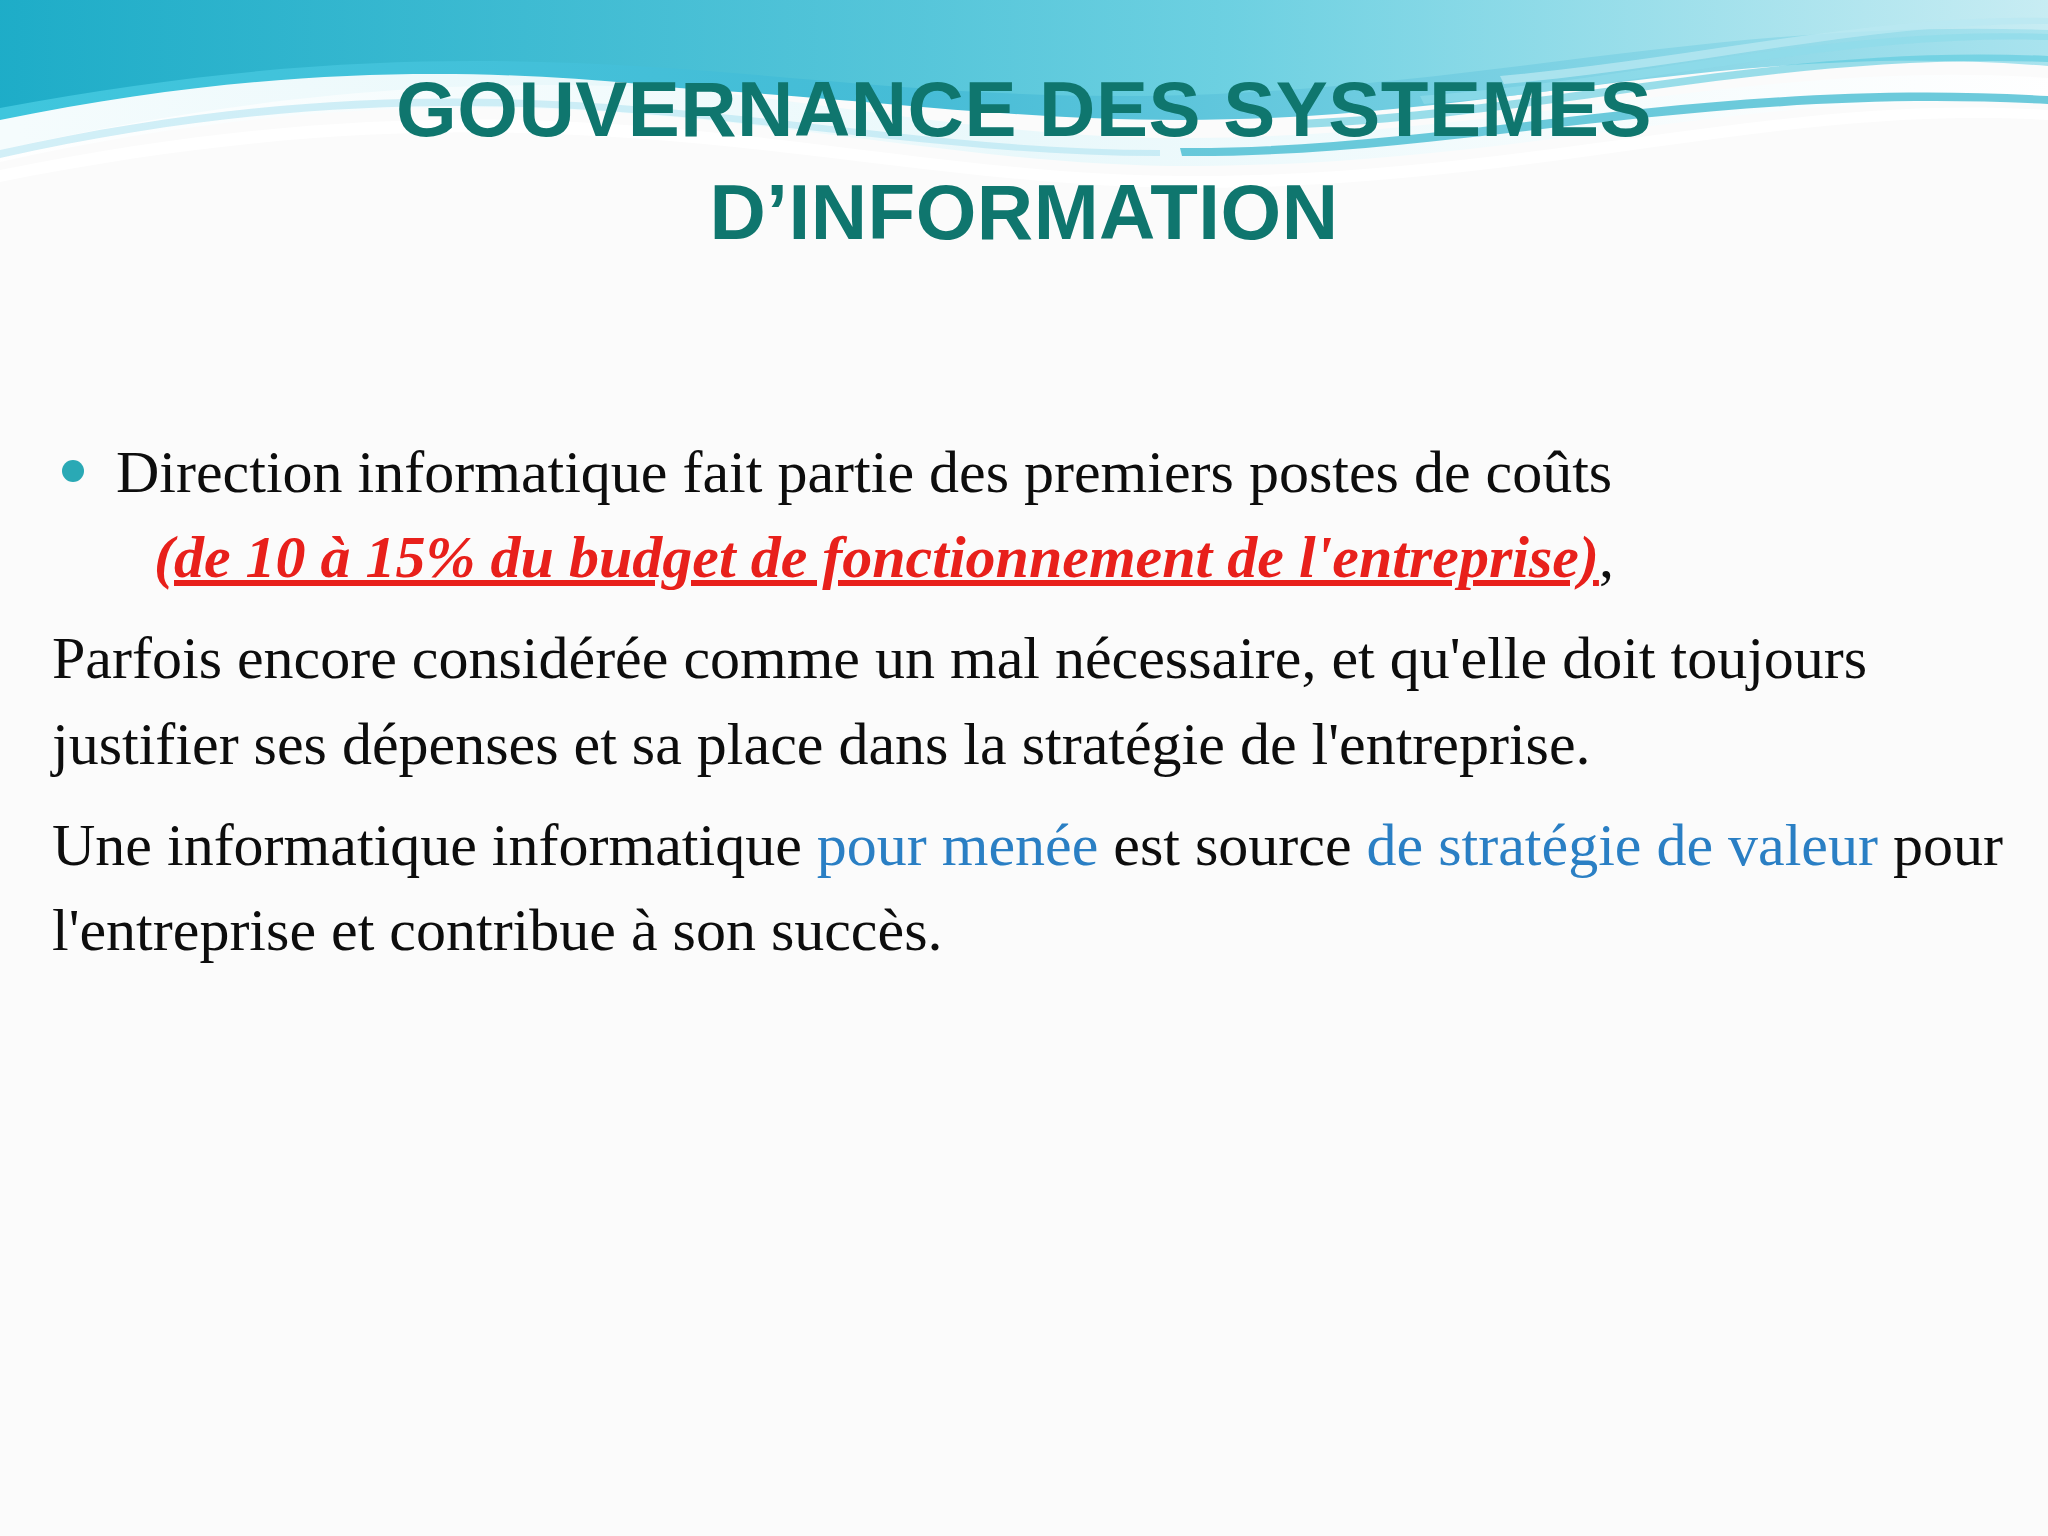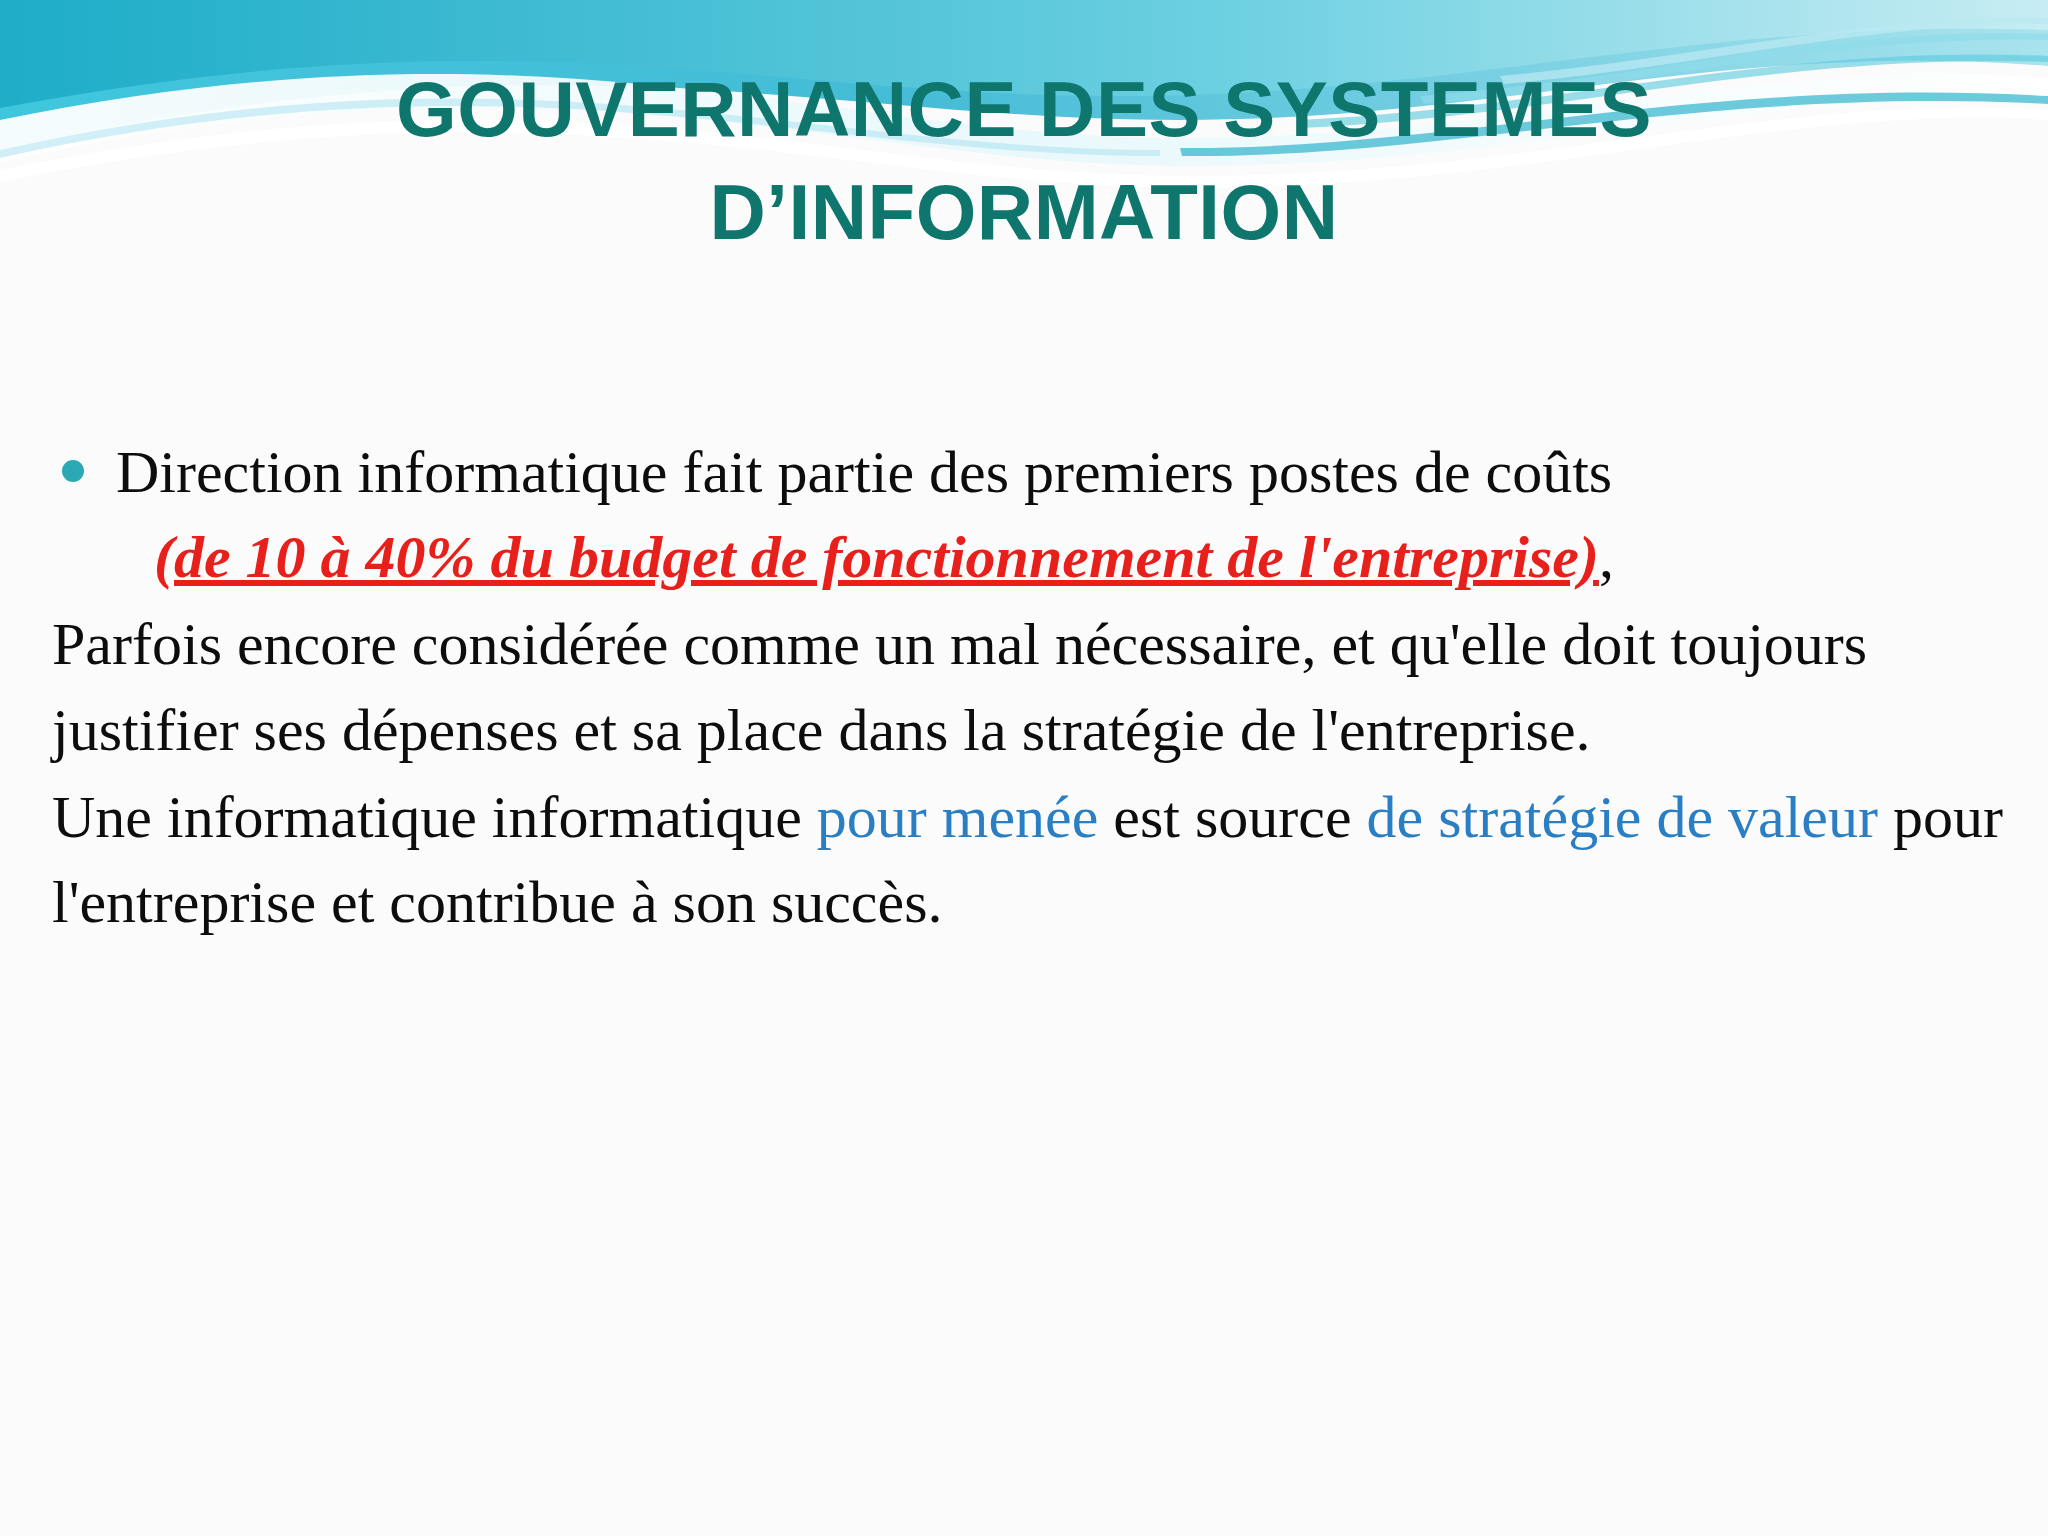--- a/index.html
+++ b/index.html
@@ -67,21 +67,21 @@
     font-size: 60px;
     line-height: 1.42;
     color: #0d0d0d;
     text-align: left;
   }
   .para-first {
     flex: 1 1 auto;
     text-indent: 6px;
   }
   .para-rest {
-    margin-top: 2px;
+    margin-top: 16px;
   }
   .emphasis-red {
     color: #e8201b;
     font-weight: bold;
     font-style: italic;
     text-decoration: underline;
   }
   .blue-text {
     color: #2a7fc4;
   }
@@ -130,21 +130,21 @@
       <span>D’INFORMATION</span>
     </h1>
   </div>
 
   <div class="body-block">
 
     <div class="bullet-row">
       <span class="bullet-dot"></span>
       <div class="para para-first">
         <span>Direction informatique fait partie des premiers postes de coûts</span><br>
-        <span class="nbsp-indent"></span><span class="emphasis-red">(de 10 à 40% du budget de fonctionnement de l'entreprise)</span><span>,</span>
+        <span class="nbsp-indent"></span><span class="emphasis-red">(de 10 à 15% du budget de fonctionnement de l'entreprise)</span><span>,</span>
       </div>
     </div>
 
     <div class="para para-rest">Parfois encore considérée comme un mal nécessaire, et qu'elle doit toujours justifier ses dépenses et sa place dans la stratégie de l'entreprise.</div>
 
     <div class="para para-rest">
       <span>Une informatique informatique </span><span class="blue-text">pour menée</span><span> est source </span><span class="blue-text">de stratégie de valeur</span><span> pour l'entreprise et contribue à son succès.</span>
     </div>
 
   </div>

